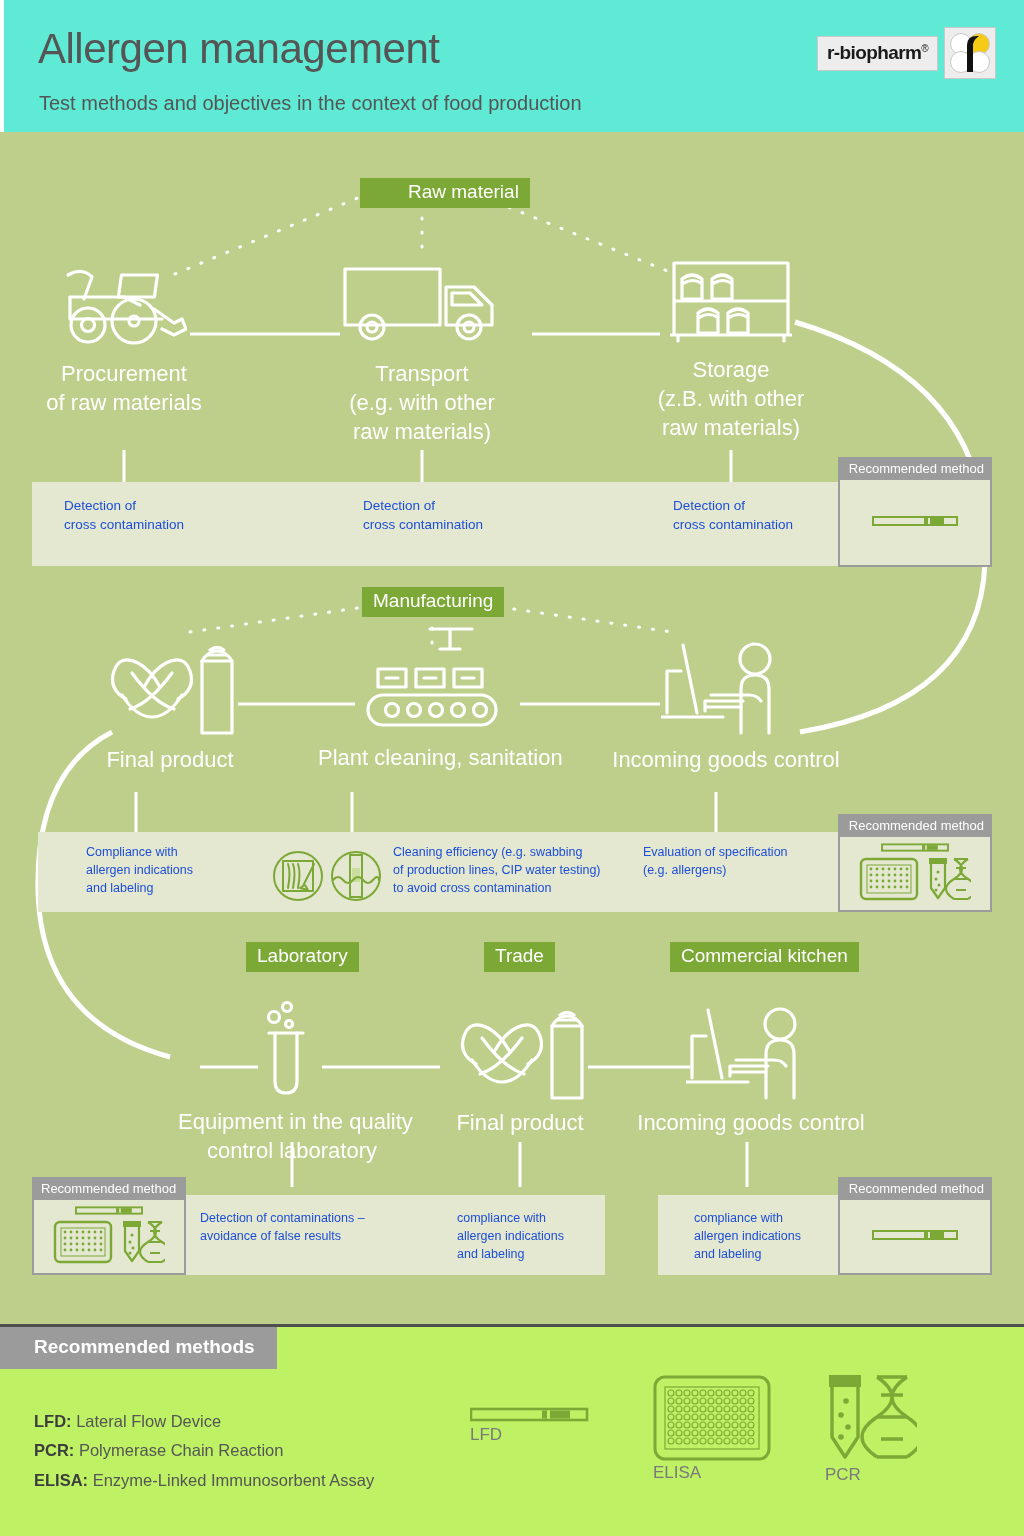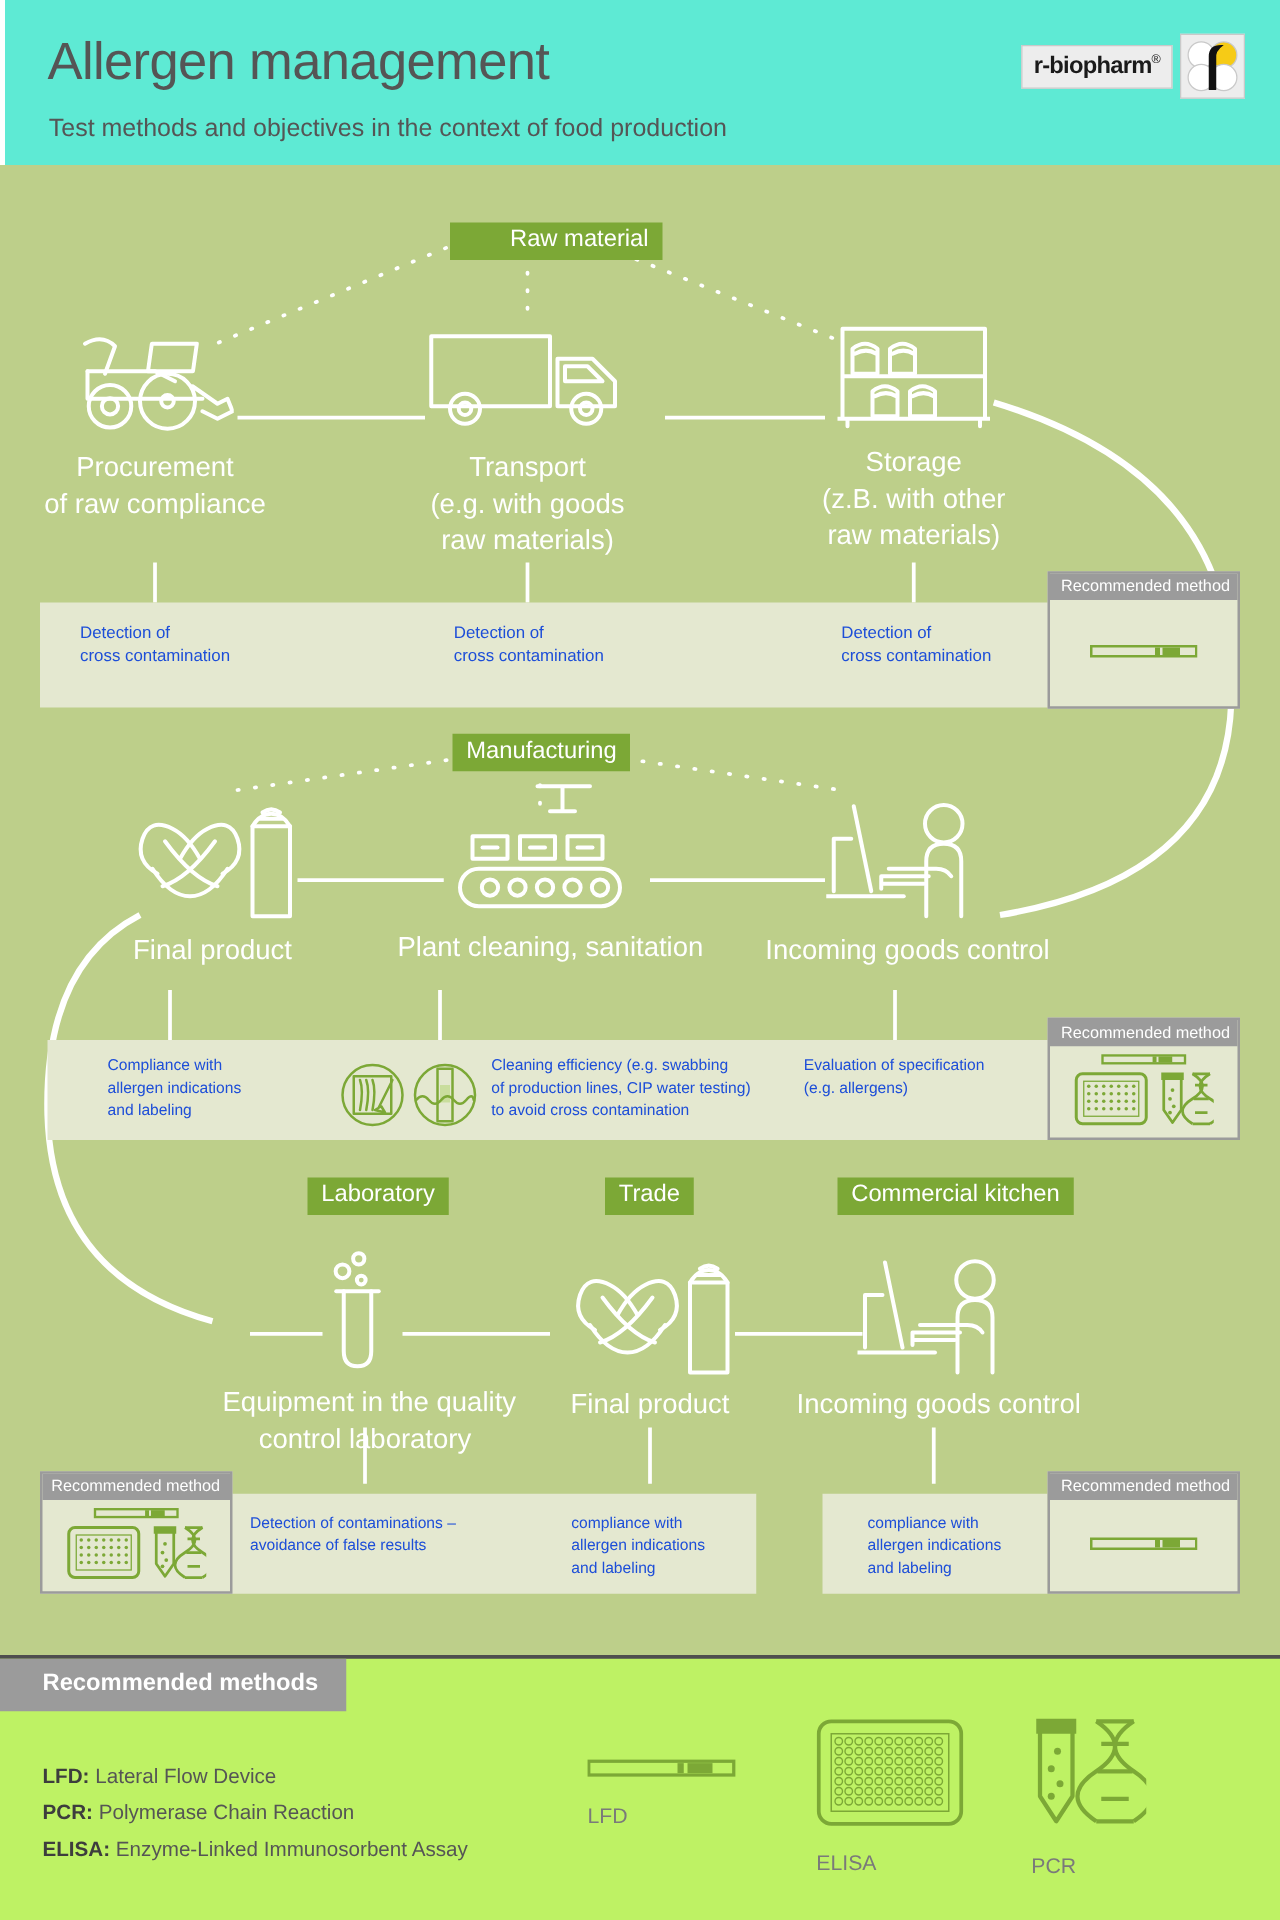--- a/index.html
+++ b/index.html
@@ -42,21 +42,21 @@
   .rec .rec-head { background:#9b9b9b; color:#ffffff; font-size:13px; padding:2px 6px 3px 7px; text-align:right; line-height:1.2;}
   .rec .rec-body { display:flex; align-items:center; justify-content:center; }
 
   
   .footer { position:absolute; left:0; top:1324px; width:1024px; height:212px; background:#bef264; border-top:3px solid #4f4f4f; }
   .foot-tab { position:absolute; left:0; top:0; background:#9b9b9b; color:#ffffff; font-size:19px; font-weight:bold; padding:9px 22px 11px 34px; }
   .legend-list { position:absolute; left:34px; top:80px; font-size:16.5px; color:#555555; line-height:1.78; }
   .legend-list b { color:#3d3d3d; }
   .foot-icons { position:absolute; left:470px; top:48px; width:520px; height:120px; }
   .foot-icon { position:absolute; text-align:center; }
-  .foot-icon .lbl { color:#7a7a7a; font-size:17px; margin-top:20px; }
+  .foot-icon .lbl { color:#7a7a7a; font-size:17px; margin-top:2px; }
 </style>
 </head>
 <body>
 
 <div id="root">
 
   <div class="header">
     <div class="title">Allergen management</div>
     <div class="subtitle">Test methods and objectives in the context of food production</div>
     <div class="logo-wrap">
@@ -126,37 +126,37 @@
           <path d="M8 40 L62 40 L78 48"></path>
           <rect x="62" y="18" width="36" height="22" transform="skewX(-8)"></rect>
           <circle cx="26" cy="68" r="17"></circle>
             <circle cx="26" cy="68" r="6.5"></circle>
           <circle cx="72" cy="64" r="22"></circle>
             <circle cx="72" cy="64" r="5"></circle>
           <path d="M92 52 L112 66 L120 62 L124 72 L112 78 L100 72"></path>
         </g>
       </svg>
       <div class="cap">Procurement</div>
-      <div class="cap">of raw compliance</div>
+      <div class="cap">of raw materials</div>
     </div>
 
     <div class="stage" style="left:322px; top:125px; width:200px;">
       <svg width="160" height="92" viewBox="0 0 160 92" style="display:block;margin:0 auto 10px auto;">
         <g fill="none" stroke="#fff" stroke-width="3.2" stroke-linejoin="round" stroke-linecap="round">
           <rect x="3" y="12" width="95" height="56"></rect>
           <path d="M104 30 L132 30 L150 48 L150 68 L104 68 Z"></path>
           <path d="M110 36 L128 36 L140 48 L110 48 Z"></path>
           <circle cx="30" cy="70" r="12"></circle>
             <circle cx="30" cy="70" r="5"></circle>
           <circle cx="127" cy="70" r="12"></circle>
             <circle cx="127" cy="70" r="5"></circle>
         </g>
       </svg>
       <div class="cap">Transport</div>
-      <div class="cap">(e.g. with goods</div>
+      <div class="cap">(e.g. with other</div>
       <div class="cap">raw materials)</div>
     </div>
 
     <div class="stage" style="left:631px; top:125px; width:200px;">
       <svg width="122" height="88" viewBox="0 0 122 88" style="display:block;margin:0 auto 10px auto;">
         <g fill="none" stroke="#fff" stroke-width="3.2" stroke-linejoin="round" stroke-linecap="round">
           <path d="M4 6 L118 6 M4 6 L4 78 M118 6 L118 78 M4 44 L118 44 M0 78 L122 78 M8 78 L8 84 M114 78 L114 84"></path>
           <path d="M12 42 L12 22 q10 -8 20 0 L32 42 Z M14 26 q9 -5 17 0"></path>
           <path d="M42 42 L42 22 q10 -8 20 0 L62 42 Z M44 26 q9 -5 17 0"></path>
           <path d="M28 76 L28 56 q10 -8 20 0 L48 76 Z M30 60 q9 -5 17 0"></path>

